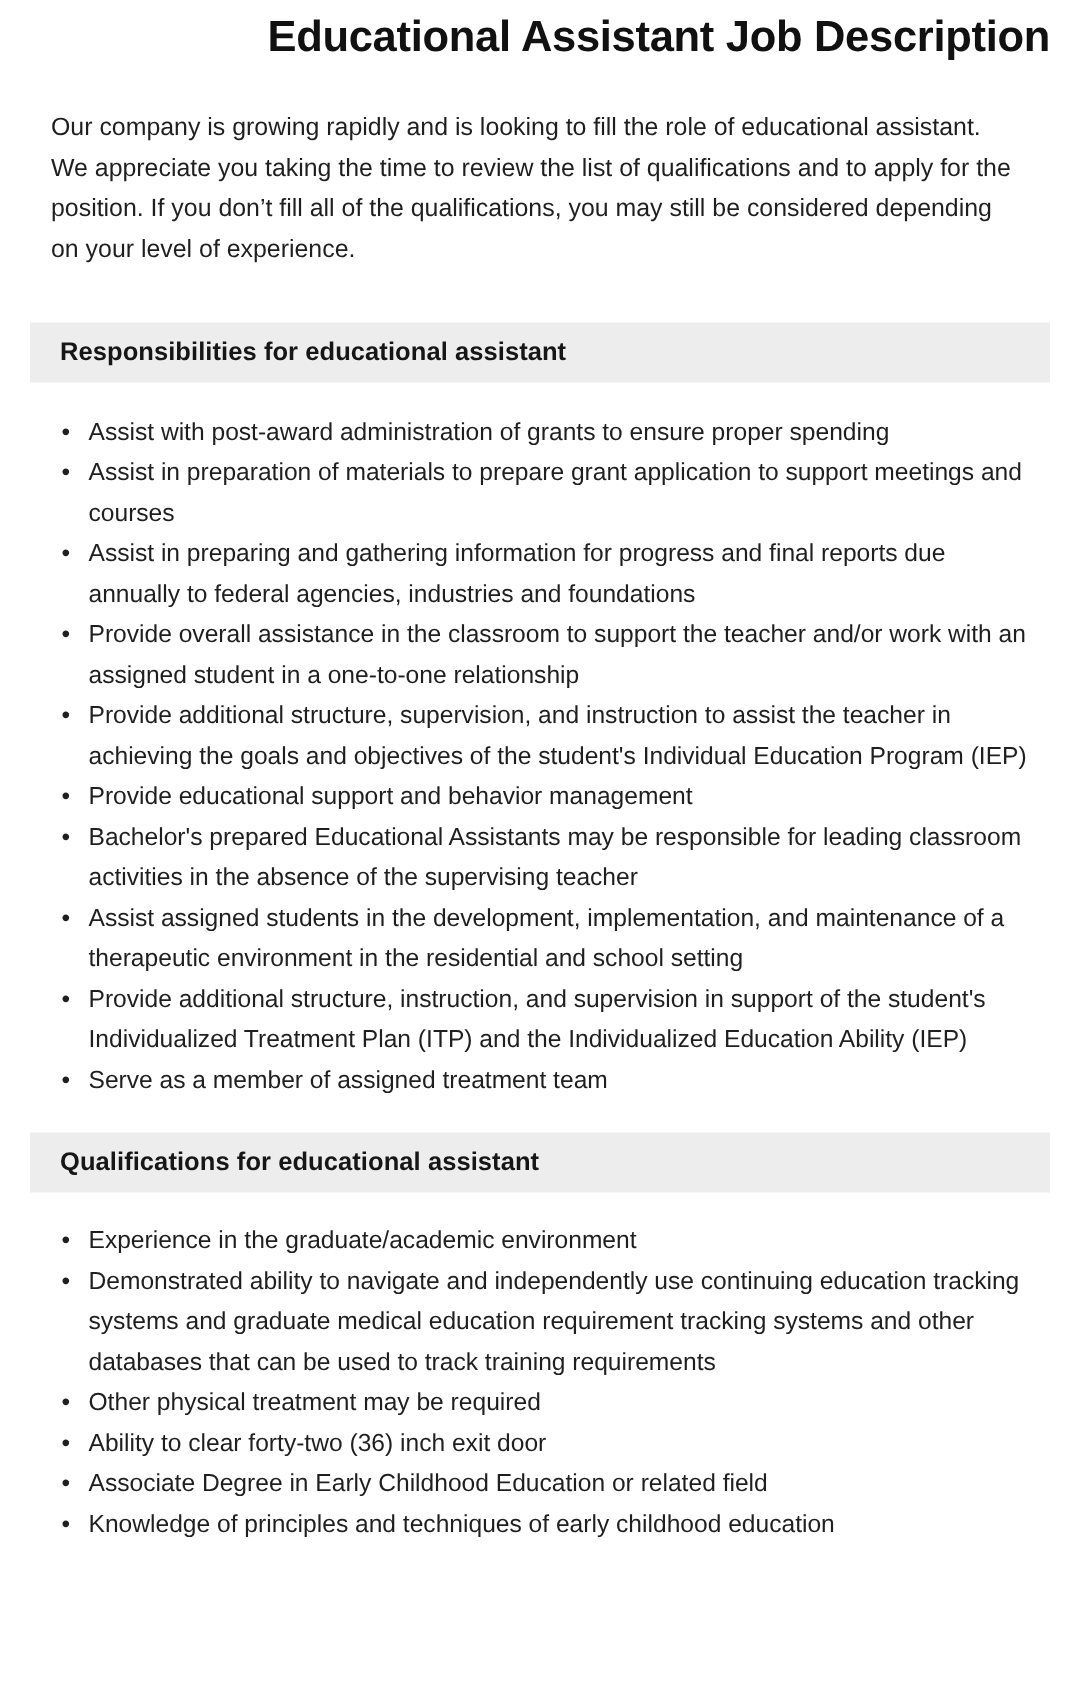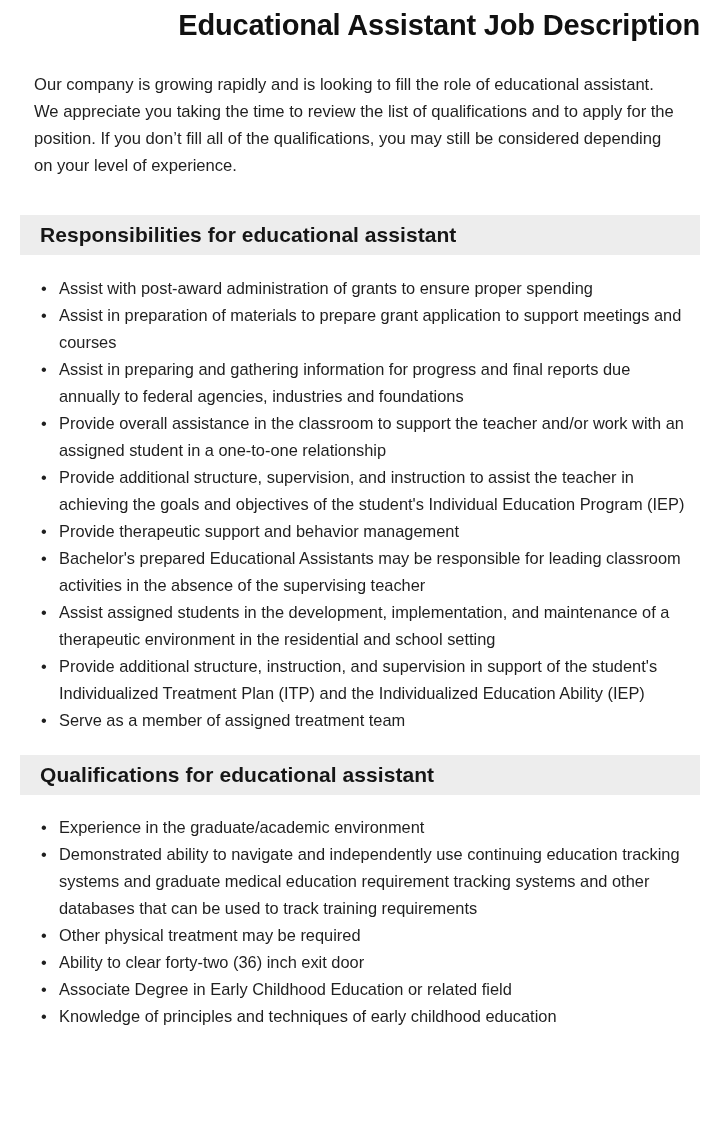--- a/index.html
+++ b/index.html
@@ -41,21 +41,21 @@
   }
   .section-header {
     background: #ededed;
     margin: 0 20px;
     height: 40px;
     display: flex;
     align-items: center;
     box-sizing: border-box;
   }
   .section-header-label {
-    font-size: 21px;
+    font-size: 17px;
     font-weight: bold;
     color: #161616;
     padding-left: 20px;
     letter-spacing: 0.05px;
   }
   .sec-gap-before-resp { height: 23px; }
   .sec-gap-before-qual { height: 21px; }
   .bullet-list {
     list-style: none;
     margin: 0;
@@ -95,21 +95,21 @@
   <div class="section-header">
     <span class="section-header-label">Responsibilities for educational assistant</span>
   </div>
 
   <ul class="bullet-list resp" id="resp-list">
       <li class="bullet-item"><span class="dot">•</span><span>Assist with post-award administration of grants to ensure proper spending</span></li>
       <li class="bullet-item"><span class="dot">•</span><span>Assist in preparation of materials to prepare grant application to support meetings and courses</span></li>
       <li class="bullet-item"><span class="dot">•</span><span>Assist in preparing and gathering information for progress and final reports due annually to federal agencies, industries and foundations</span></li>
       <li class="bullet-item"><span class="dot">•</span><span>Provide overall assistance in the classroom to support the teacher and/or work with an assigned student in a one-to-one relationship</span></li>
       <li class="bullet-item"><span class="dot">•</span><span>Provide additional structure, supervision, and instruction to assist the teacher in achieving the goals and objectives of the student's Individual Education Program (IEP)</span></li>
-      <li class="bullet-item"><span class="dot">•</span><span>Provide therapeutic support and behavior management</span></li>
+      <li class="bullet-item"><span class="dot">•</span><span>Provide educational support and behavior management</span></li>
       <li class="bullet-item"><span class="dot">•</span><span>Bachelor's prepared Educational Assistants may be responsible for leading classroom activities in the absence of the supervising teacher</span></li>
       <li class="bullet-item"><span class="dot">•</span><span>Assist assigned students in the development, implementation, and maintenance of a therapeutic environment in the residential and school setting</span></li>
       <li class="bullet-item"><span class="dot">•</span><span>Provide additional structure, instruction, and supervision in support of the student's Individualized Treatment Plan (ITP) and the Individualized Education Ability (IEP)</span></li>
       <li class="bullet-item"><span class="dot">•</span><span>Serve as a member of assigned treatment team</span></li>
     </ul>
 
   <div class="sec-gap-before-qual"></div>
 
   <div class="section-header">
     <span class="section-header-label">Qualifications for educational assistant</span>

